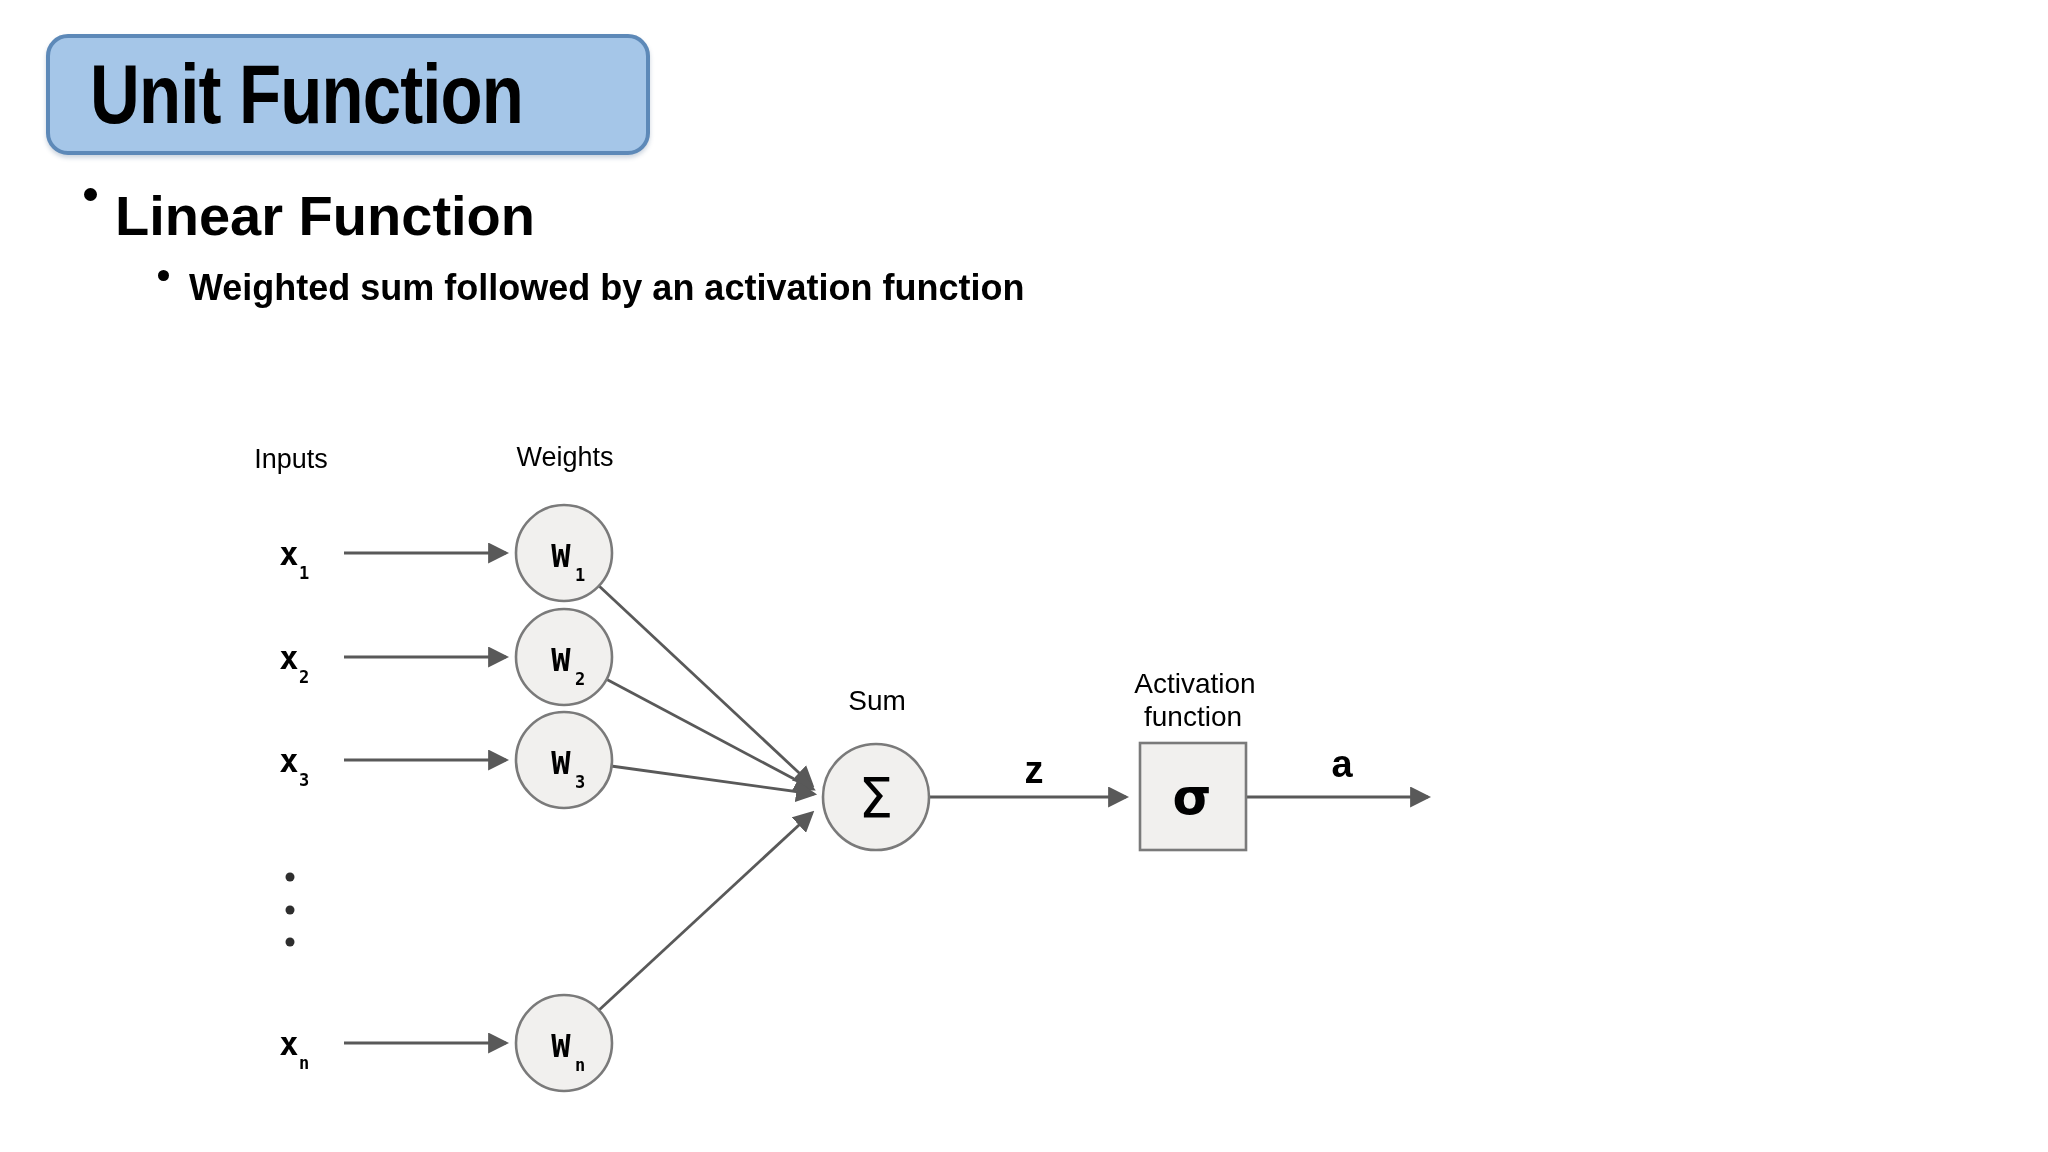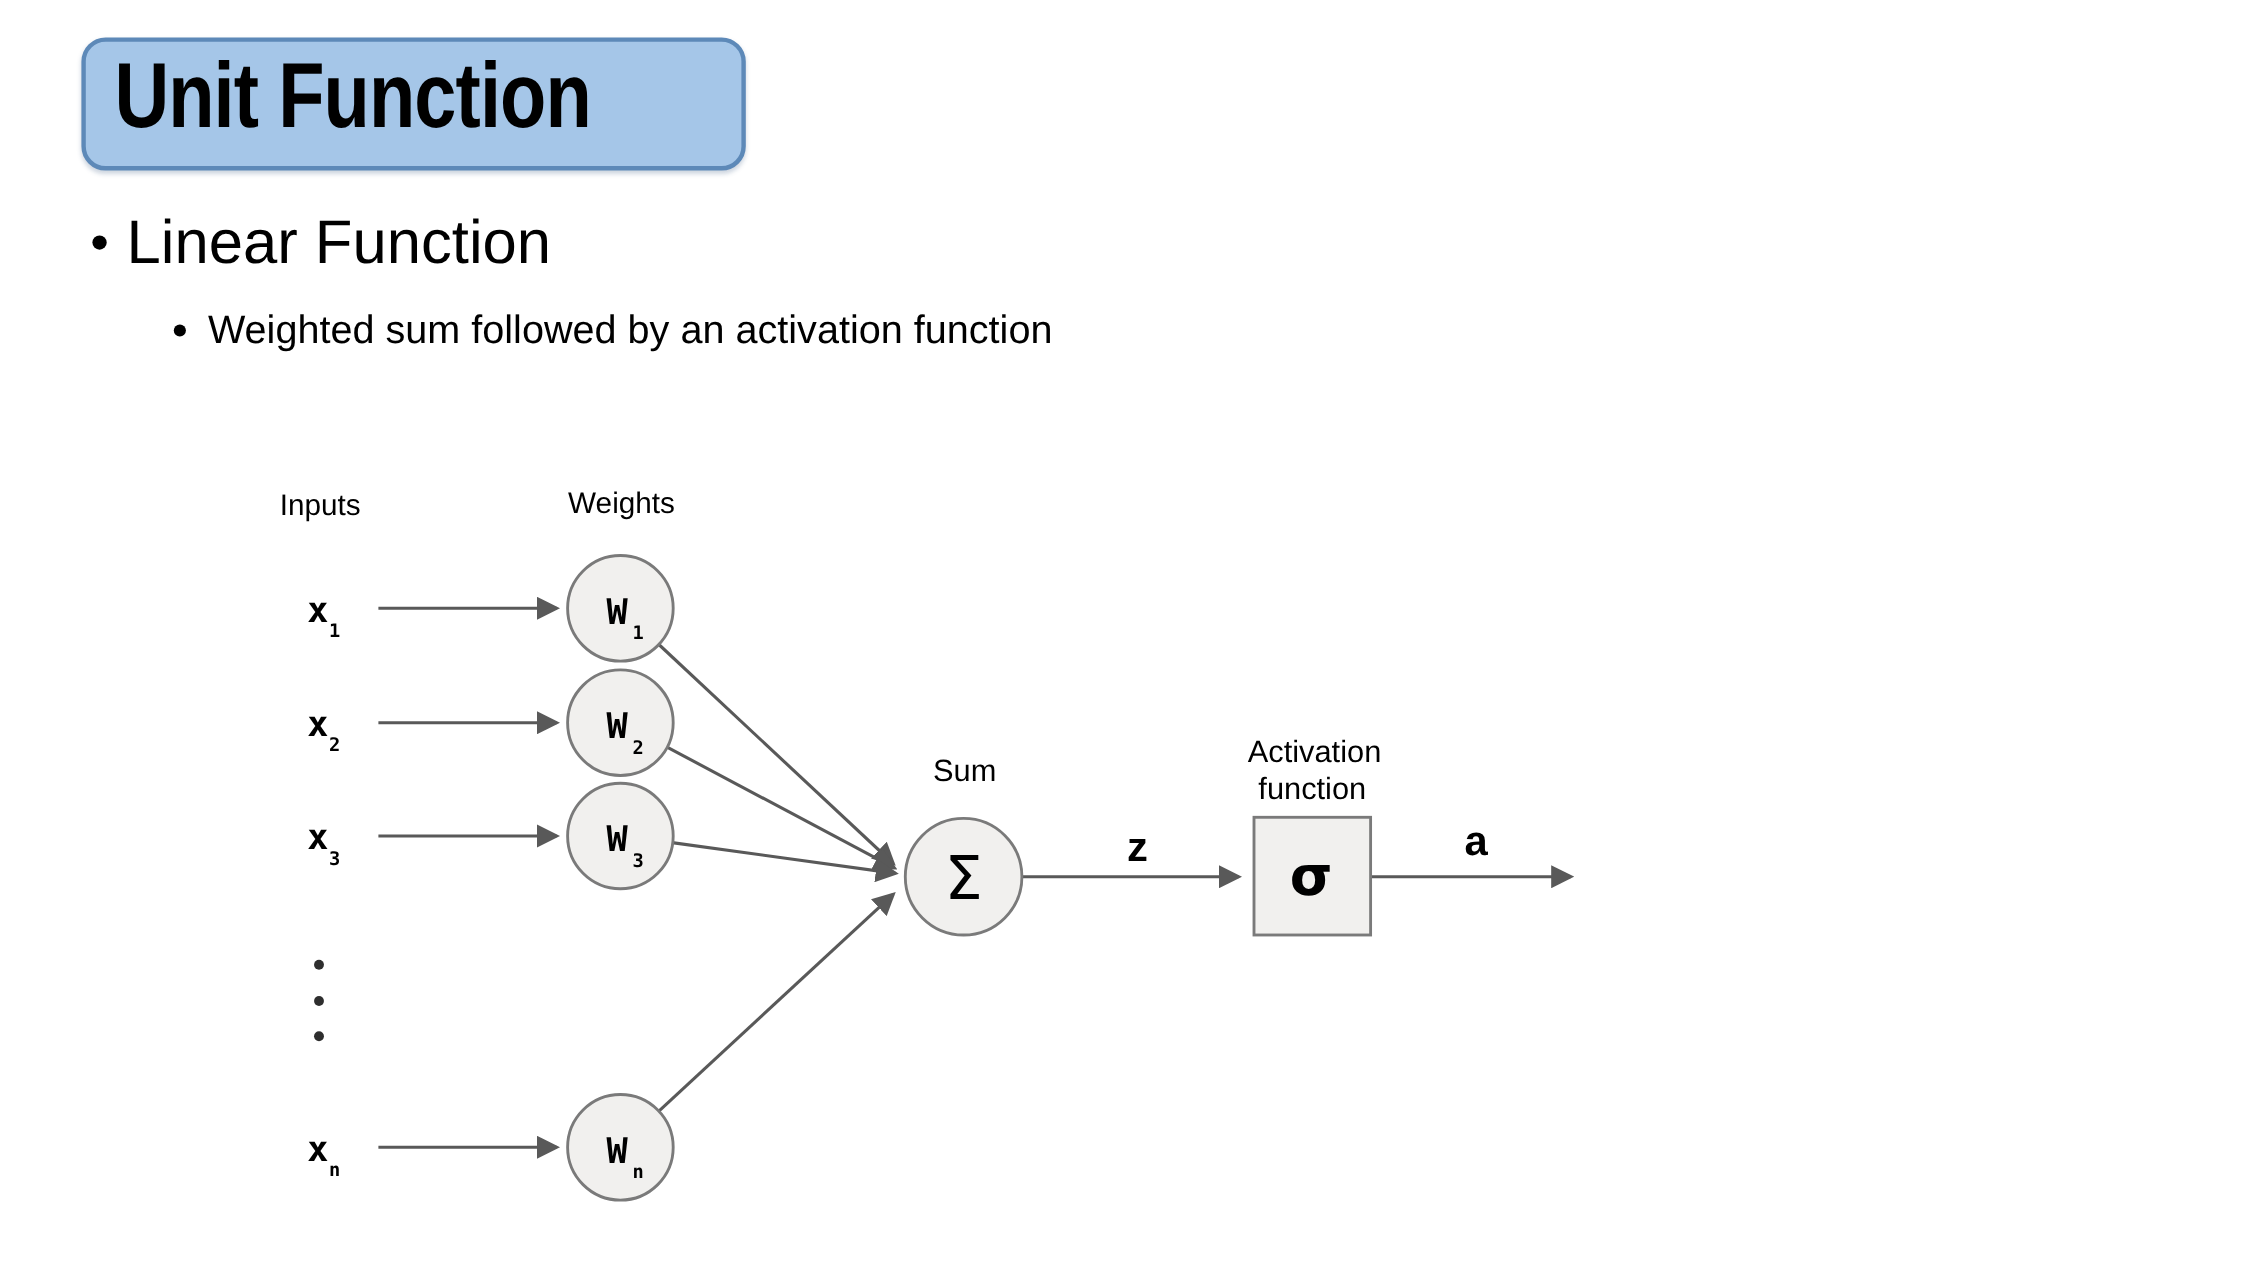--- a/index.html
+++ b/index.html
@@ -14,30 +14,29 @@
   html,body{margin:0;padding:0;}
   body{background:#fff;font-family:"Liberation Sans",sans-serif;}
   .slide{
     position:relative;width:2048px;height:1152px;
     background:var(--background);overflow:hidden;
   }
   .title-box{
     position:absolute;left:46px;top:34px;width:604px;height:121px;
     box-sizing:border-box;background:var(--title-fill);
     border:4px solid var(--title-border);border-radius:22px;
-    display:flex;align-items:flex-start;padding-left:26px;
+    display:flex;align-items:center;padding-left:40px;
     box-shadow:0 3px 4px rgba(60,90,130,0.25);
-    margin-left:28px;
   }
   .title-text{
     font-size:84px;font-weight:bold;color:var(--text-color);
     letter-spacing:-1px;white-space:nowrap;
     transform:scaleX(0.82);transform-origin:left center;
   }
-  .bullet{position:absolute;display:flex;align-items:center;color:var(--text-color);}
+  .bullet{position:absolute;display:flex;align-items:flex-start;color:var(--text-color);font-weight:bold;}
   .bullet .dot{background:var(--text-color);border-radius:50%;flex:0 0 auto;}
   .bullet-1{left:84px;top:188px;height:64px;font-size:56px;gap:18px;}
   .bullet-1 .dot{width:13px;height:13px;}
   .bullet-2{left:158px;top:270px;height:60px;font-size:36px;gap:20px;}
   .bullet-2 .dot{width:11px;height:11px;}
   .bullet .btext{white-space:nowrap;line-height:1;}
 
   svg.diagram{position:absolute;left:0;top:0;}
   .node{fill:var(--node-fill);stroke:var(--node-stroke);stroke-width:2.6px;}
   .arrow{stroke:var(--arrow-color);stroke-width:2.8px;fill:none;}

